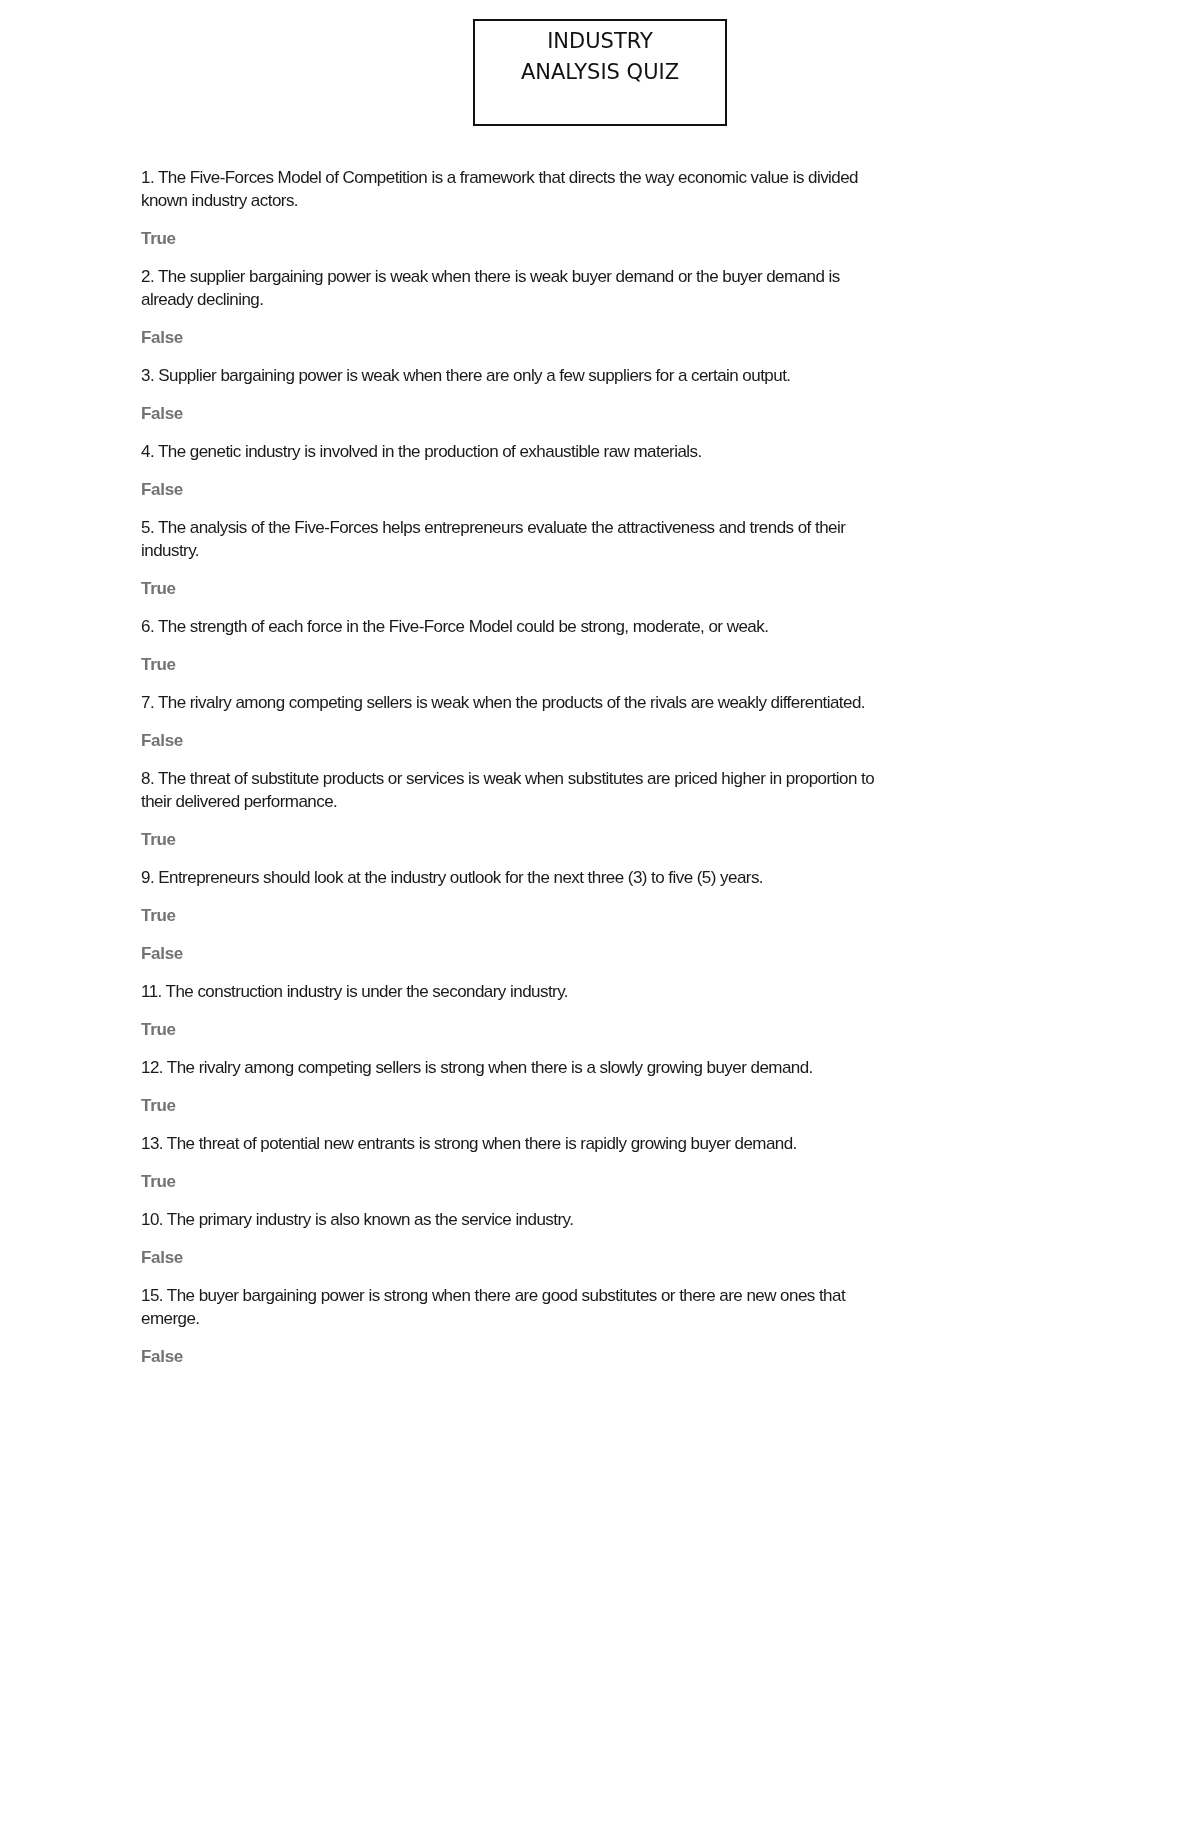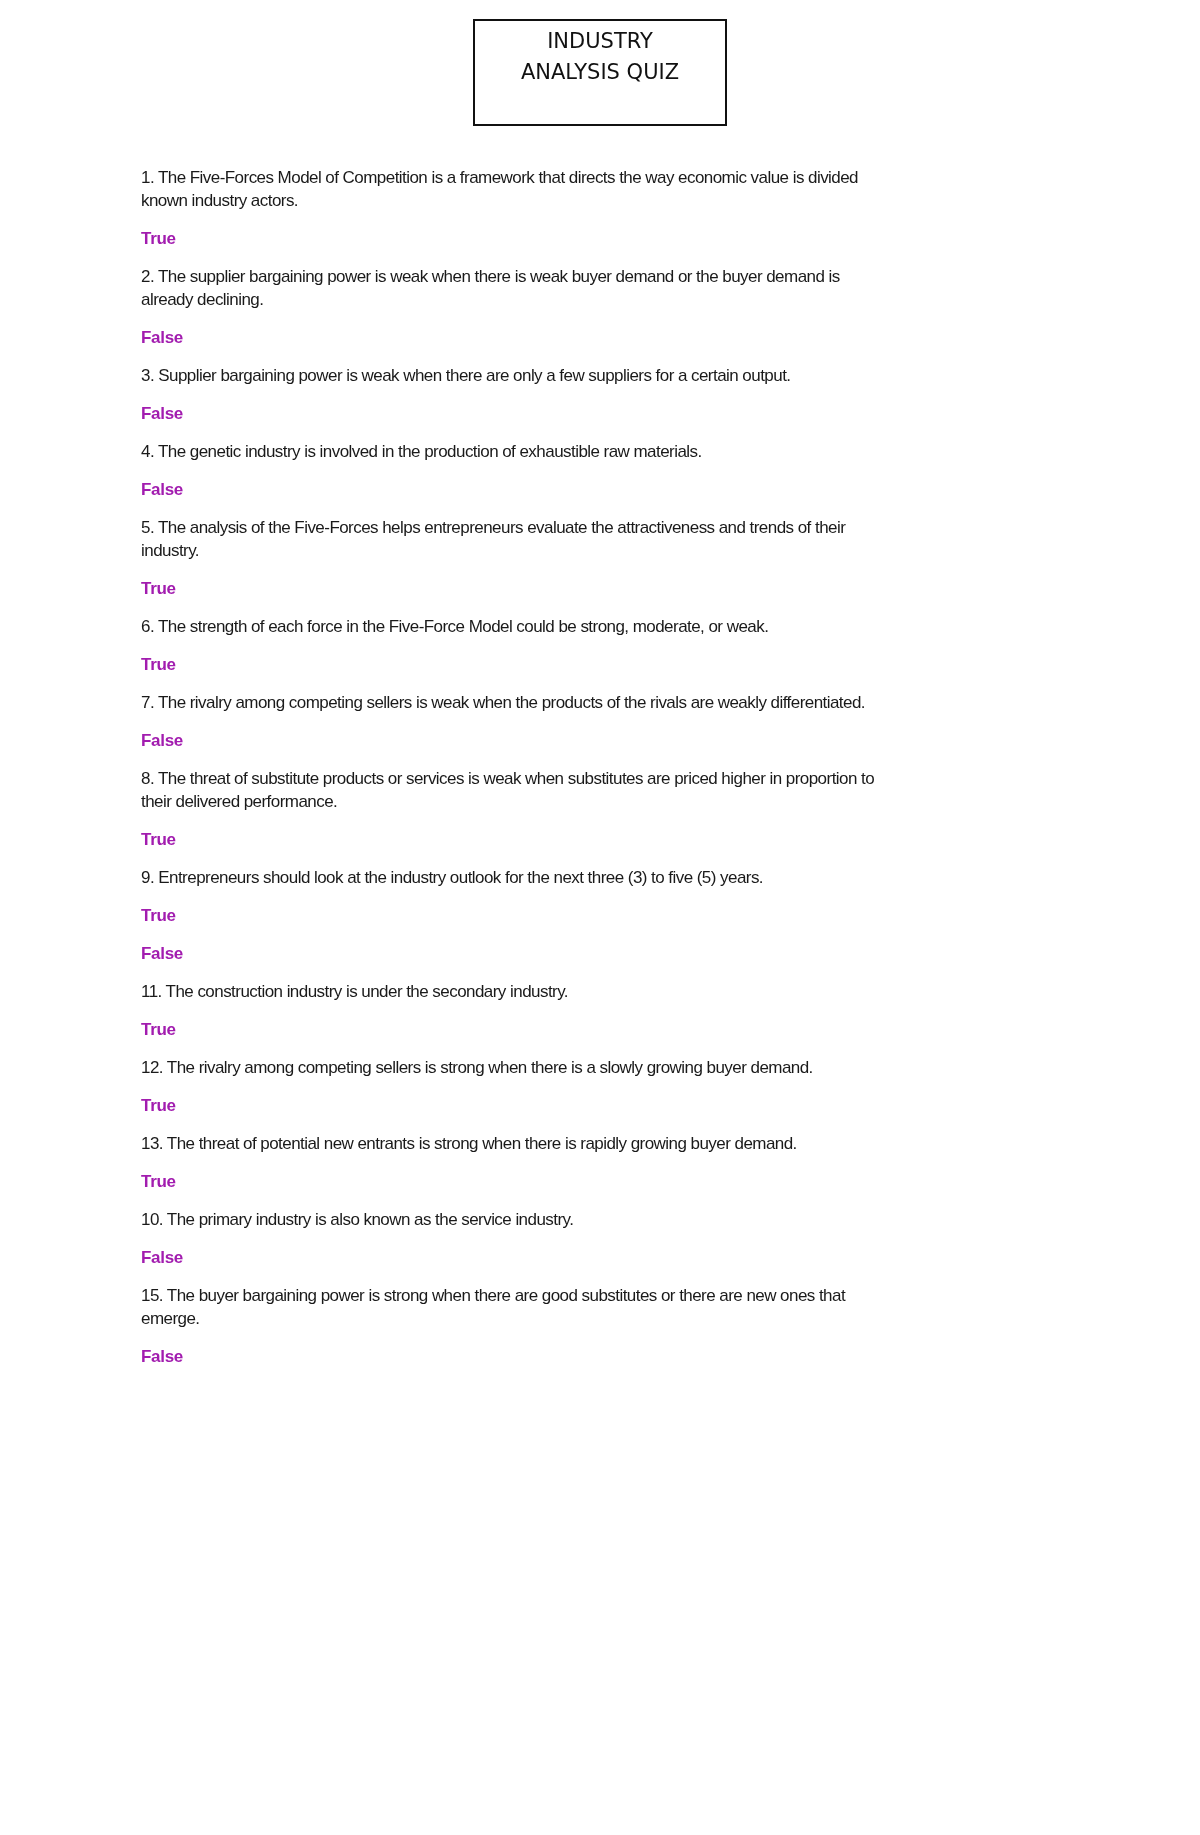--- a/index.html
+++ b/index.html
@@ -16,21 +16,21 @@
     position: absolute; left: 141px; top: 139px; width: 930px;
     font-family: "Liberation Sans", sans-serif; color: #1a1a1a; margin-top: 27px;
   }
   .q { margin: 0; }
   .q-line {
     display: block; font-size: 17px; line-height: 23px; letter-spacing: -0.55px;
     white-space: nowrap;
   }
   .answer {
     display: block; font-size: 17px; line-height: 23px; font-weight: bold;
-    margin-top: 15px; margin-bottom: 15px; color: #a21caf; letter-spacing: -0.3px;
+    margin-top: 15px; margin-bottom: 15px; color: #737373; letter-spacing: -0.3px;
   }
 </style>
 </head>
 <body>
 
 <div class="title-box">
   <span class="title-line">INDUSTRY</span>
   <span class="title-line">ANALYSIS QUIZ</span>
 </div>
 

